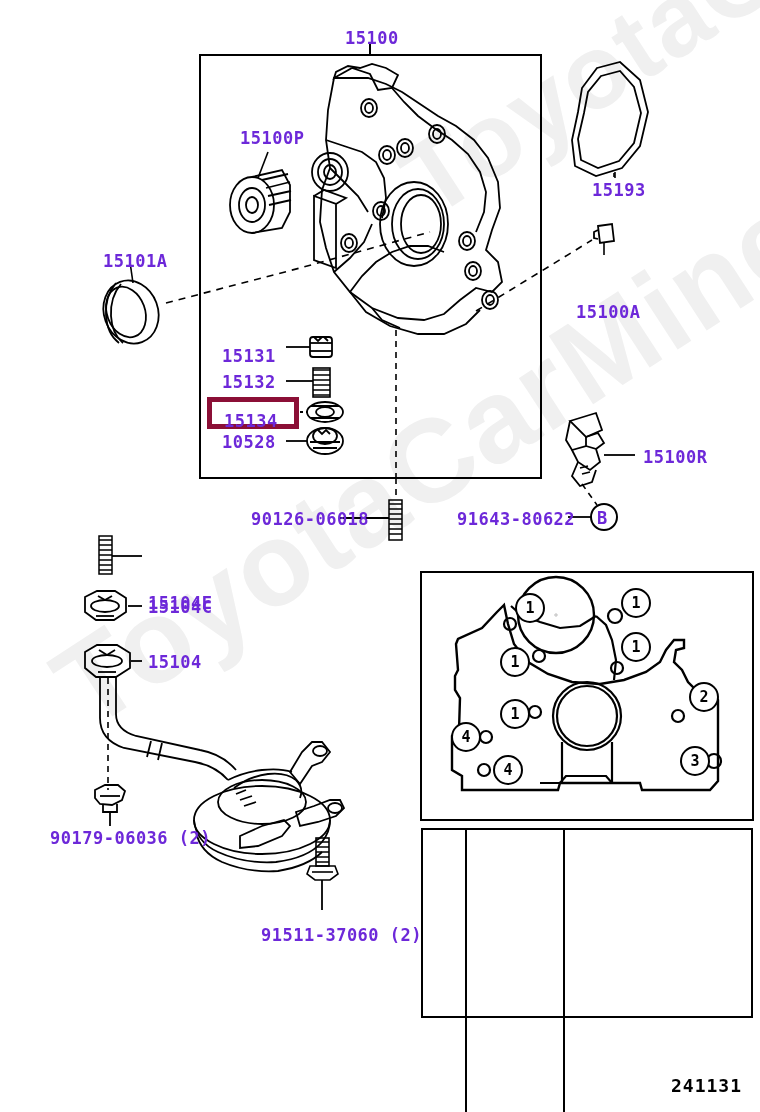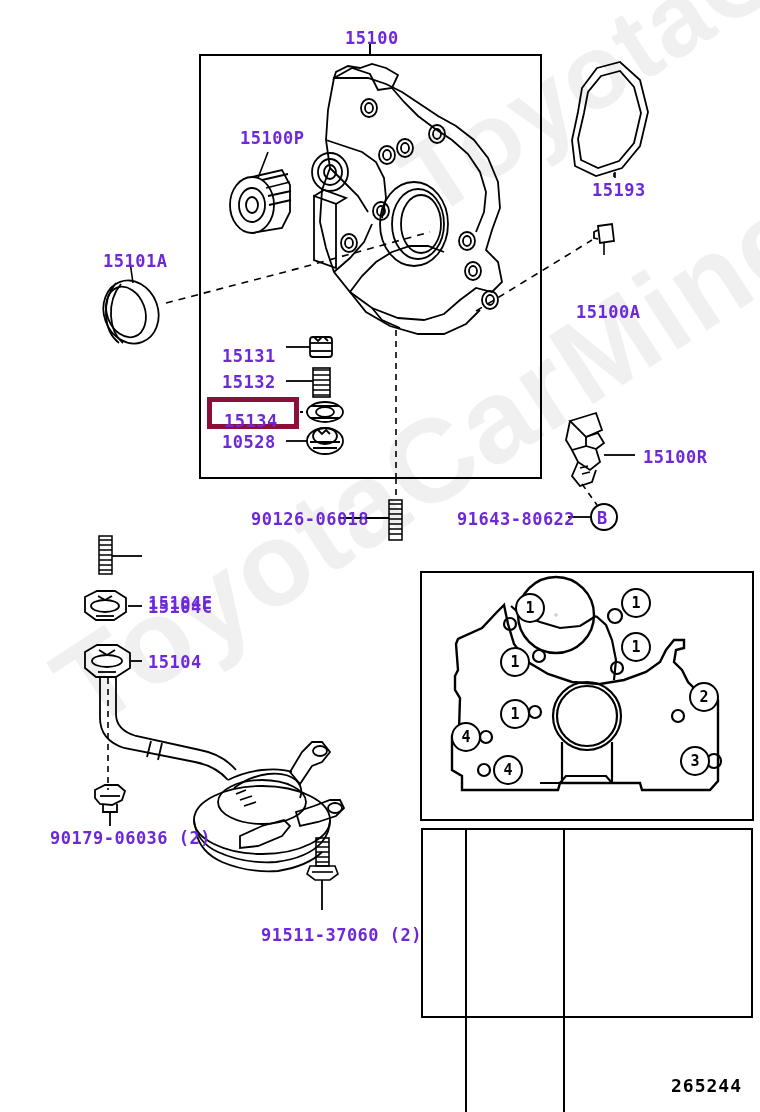--- a/index.html
+++ b/index.html
@@ -374,15 +374,15 @@
             <rect x="22" y="7" width="36" height="11"></rect>
             <path d="M28 7 v11 M34 7 v11 M40 7 v11 M46 7 v11 M52 7 v11"></path>
           </g>
         </svg>
       </div>
 
     </div>
 
   </div>
 
-  <div id="diagid">265244</div>
+  <div id="diagid">241131</div>
 
 </div>
 
 </body></html>

